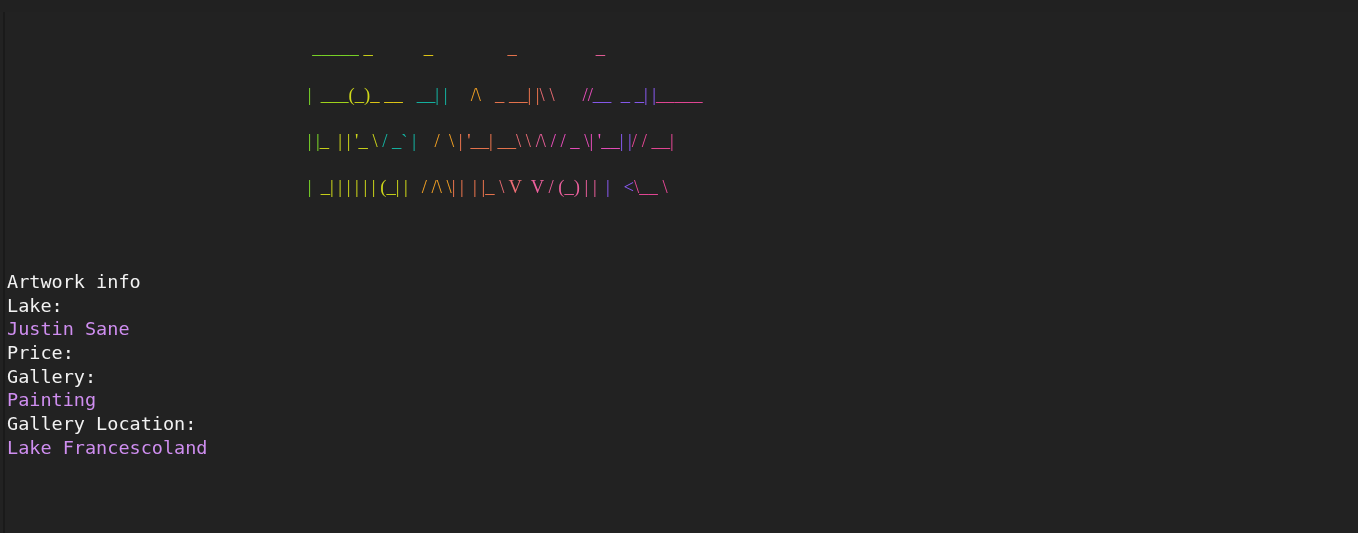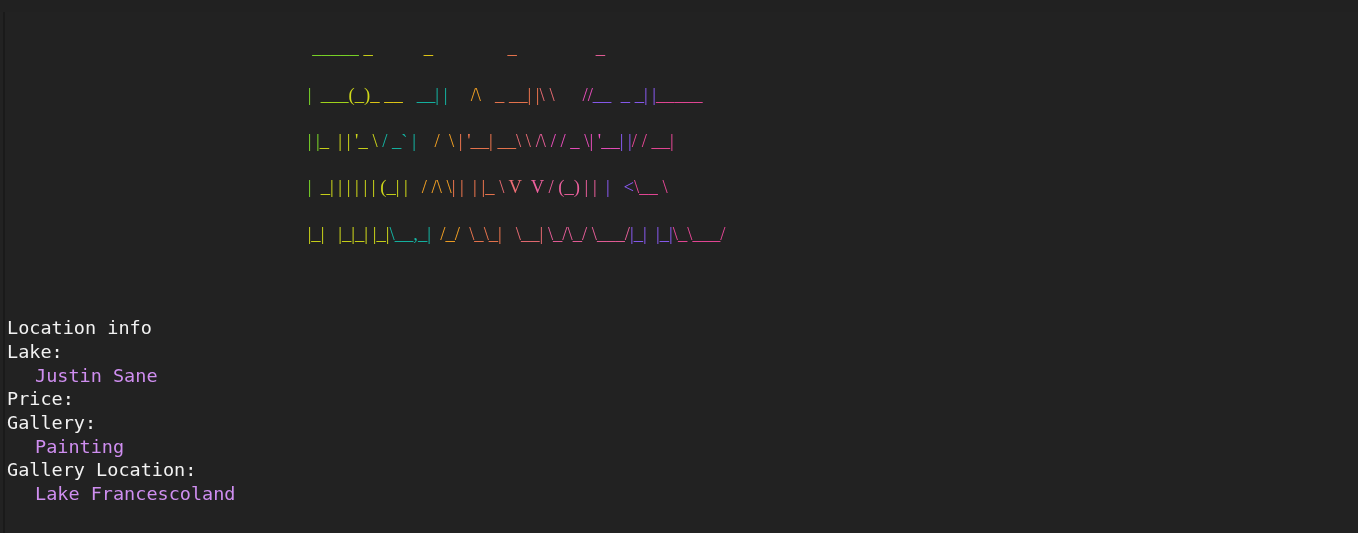--- a/index.html
+++ b/index.html
@@ -75,38 +75,37 @@
     padding-top: 3px;
   }
   .line {
     display: block;
     white-space: pre;
     height: 23.7px;
     font-size: 18.5px;
     line-height: 23.7px;
   }
   .label { color: #f2f2f2; }
-  .value { color: #cf8ef0; margin-left: 28px; }
+  .value { color: #cf8ef0; }
 </style>
 </head>
 <body>
 
 <div id="terminal">
 
   <div class="banner" aria-label="Find Artworks">
 <span class="ln"><span class="c0">  _____</span><span class="c2"> _</span><span class="c3">           _</span><span class="c5">            </span><span class="c7">    _  </span><span class="c9">               _      </span><span class="c11">  </span></span>
 <span class="ln"><span class="c0"> |</span><span class="c1">  ___</span><span class="c2">(_)</span><span class="c3">_ __ </span><span class="c4">  __| |</span><span class="c5">     /\   </span><span class="c7">_ __| |</span><span class="c8">\ \    </span><span class="c10">  //</span><span class="c11">__  _ _| |</span><span class="c12">_____ </span></span>
 <span class="ln"><span class="c0"> | |</span><span class="c2">_  | | '_ \ </span><span class="c4">/ _` |</span><span class="c5">    /  \ </span><span class="c7">| '__| __</span><span class="c8">\ \ </span><span class="c9">/\ </span><span class="c10">/ / _ \| '__</span><span class="c11">| |</span><span class="c12">/ / __|</span></span>
 <span class="ln"><span class="c0"> |</span><span class="c2">  _| | | | | | (_| |</span><span class="c5">   / /\ \</span><span class="c7">| |  | |_ </span><span class="c8">\ V  </span><span class="c9">V / (_) | |  </span><span class="c11">|   &lt;</span><span class="c12">\__ \</span></span>
-<span class="ln"><span class="c2"> |_|   |_|_| |_|</span><span class="c4">\__,_|</span><span class="c5">  /_/ </span><span class="c7"> \_\_|   </span><span class="c8">\__| </span><span class="c9">\_/\_/ \___/</span><span class="c11">|_|  |_|</span><span class="c12">\_\___/</span></span>
   </div>
 
   <div class="body-area">
 
-    <span class="line label">Location info</span>
+    <span class="line label">Artwork info</span>
 
     <span class="line label">Lake:</span>
     <span class="line value">Justin Sane</span>
 
     <span class="line label">Price:</span>
 
     <span class="line label">Gallery:</span>
 
     <span class="line value">Painting</span>
 

